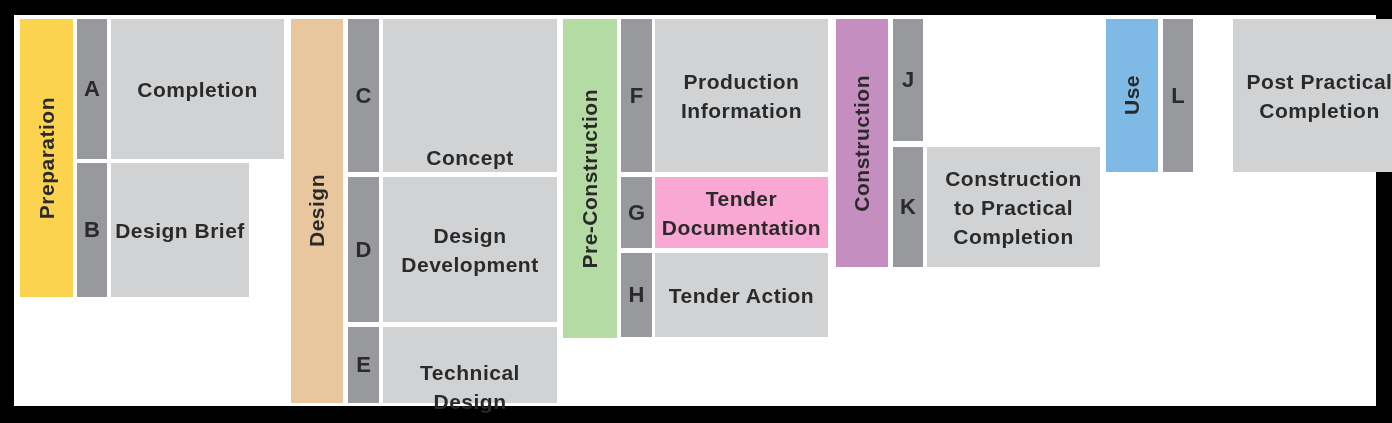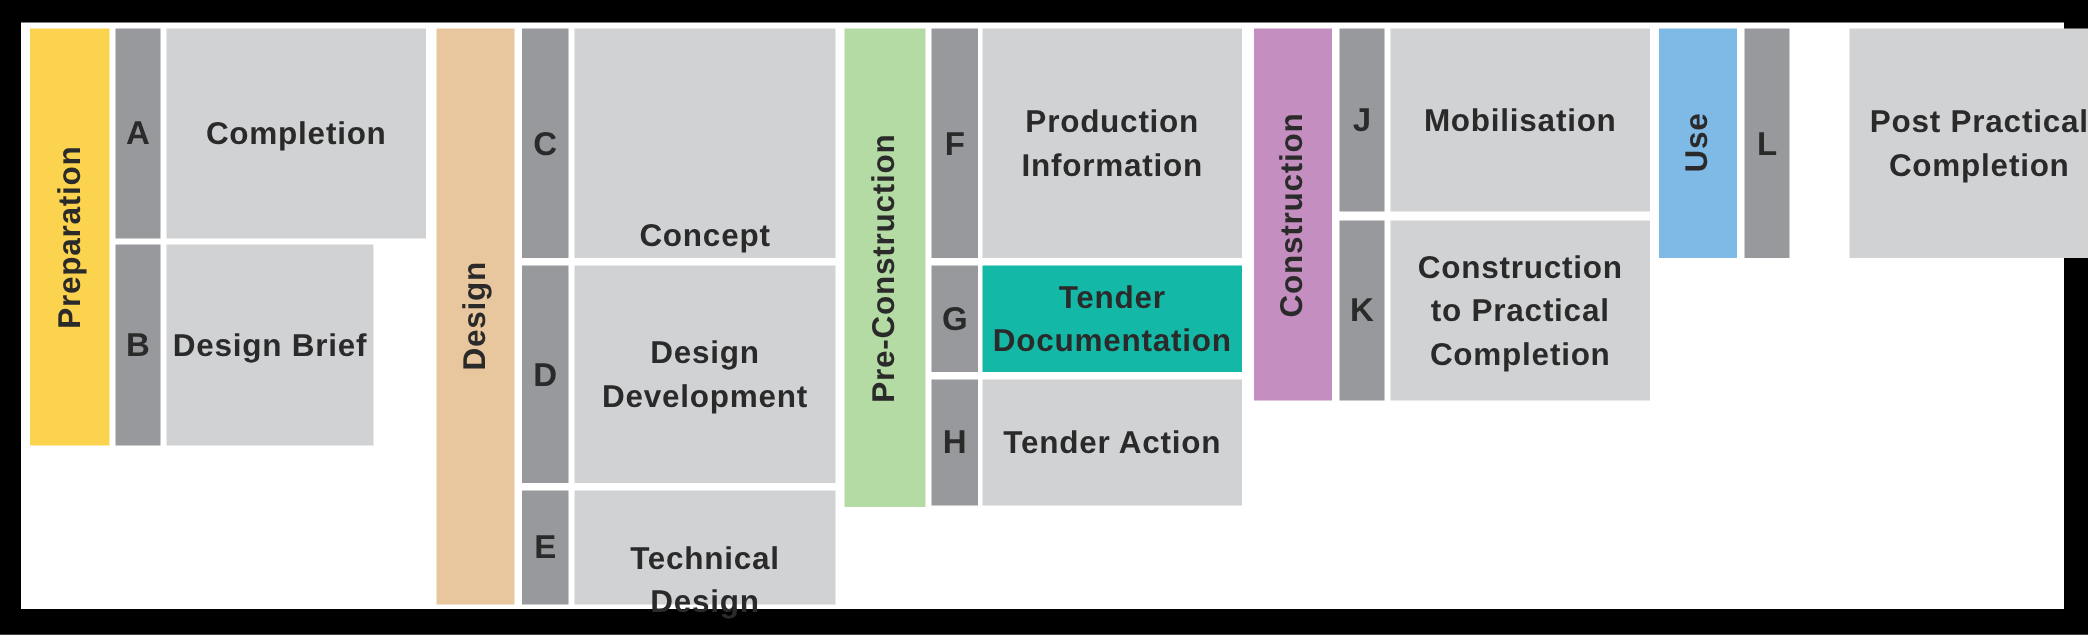--- a/index.html
+++ b/index.html
@@ -98,35 +98,32 @@
     </div>
     <div class="group-bar" style="left: 563px; top: 19px; width: 54px; height: 319px; background: rgb(181, 219, 165);">
       <span class="group-bar-label" style="color: rgb(43, 42, 42);">Pre-Construction</span>
     </div>
     <div class="letter-cell" style="left: 621px; top: 19px; width: 31px; height: 153px; background: rgb(151, 153, 156); color: rgb(43, 42, 42);">F</div>
     <div class="stage-box" style="left: 655px; top: 19px; width: 173px; height: 153px; background: rgb(209, 210, 212);">
       <div class="stage-label" style="color: rgb(43, 42, 42);">Production
 Information</div>
     </div>
     <div class="letter-cell" style="left: 621px; top: 177px; width: 31px; height: 71px; background: rgb(151, 153, 156); color: rgb(43, 42, 42);">G</div>
-    <div class="stage-box" style="left: 655px; top: 177px; width: 173px; height: 71px; background: #14b8a6;">
+    <div class="stage-box" style="left: 655px; top: 177px; width: 173px; height: 71px; background: #f9a8d4;">
       <div class="stage-label" style="color: rgb(43, 42, 42);">Tender
 Documentation</div>
     </div>
     <div class="letter-cell" style="left: 621px; top: 253px; width: 31px; height: 84px; background: rgb(151, 153, 156); color: rgb(43, 42, 42);">H</div>
     <div class="stage-box" style="left: 655px; top: 253px; width: 173px; height: 84px; background: rgb(209, 210, 212);">
       <div class="stage-label" style="color: rgb(43, 42, 42);">Tender Action</div>
     </div>
     <div class="group-bar" style="left: 836px; top: 19px; width: 52px; height: 248px; background: rgb(196, 142, 192);">
       <span class="group-bar-label" style="color: rgb(43, 42, 42);">Construction</span>
     </div>
     <div class="letter-cell" style="left: 893px; top: 19px; width: 30px; height: 122px; background: rgb(151, 153, 156); color: rgb(43, 42, 42);">J</div>
-    <div class="stage-box" style="left: 927px; top: 19px; width: 173px; height: 122px; background: rgb(209, 210, 212);">
-      <div class="stage-label" style="color: rgb(43, 42, 42);">Mobilisation</div>
-    </div>
     <div class="letter-cell" style="left: 893px; top: 147px; width: 30px; height: 120px; background: rgb(151, 153, 156); color: rgb(43, 42, 42);">K</div>
     <div class="stage-box" style="left: 927px; top: 147px; width: 173px; height: 120px; background: rgb(209, 210, 212);">
       <div class="stage-label" style="color: rgb(43, 42, 42);">Construction
 to Practical
 Completion</div>
     </div>
     <div class="group-bar" style="left: 1106px; top: 19px; width: 52px; height: 153px; background: rgb(127, 185, 229);">
       <span class="group-bar-label" style="color: rgb(43, 42, 42);">Use</span>
     </div>
     <div class="letter-cell" style="left: 1163px; top: 19px; width: 30px; height: 153px; background: rgb(151, 153, 156); color: rgb(43, 42, 42);">L</div>

